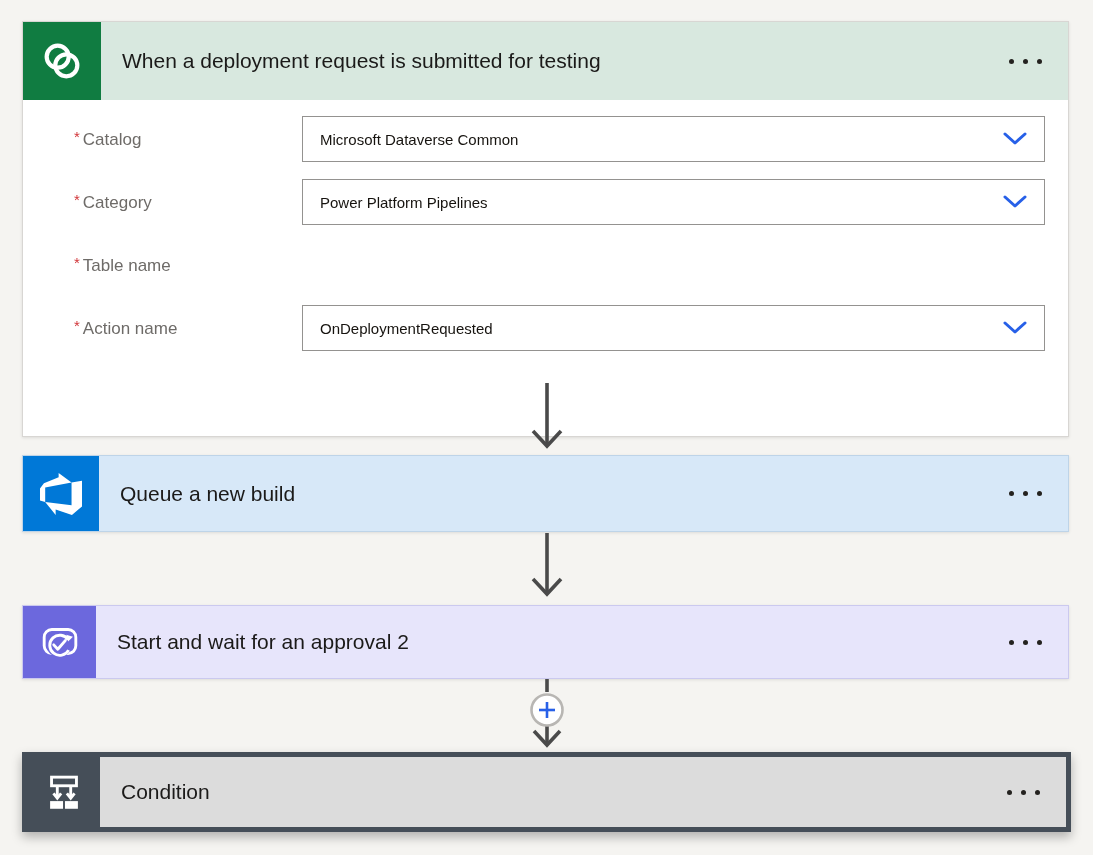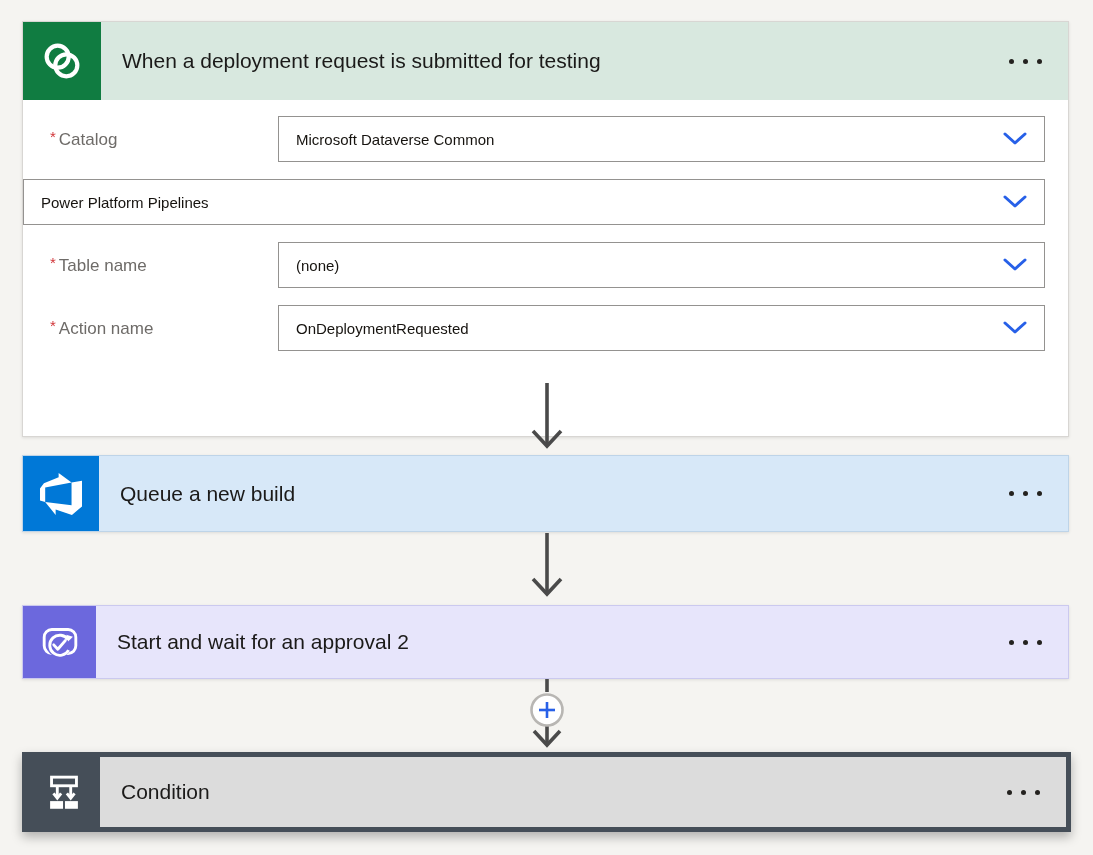--- a/index.html
+++ b/index.html
@@ -18,21 +18,21 @@
     box-shadow: 0 1px 3px rgba(0,0,0,0.10);
   }
   .card-header { display: flex; align-items: stretch; height: 78px; background: #D8E8DF; }
   .icon-tile { width: 78px; flex: 0 0 78px; display: flex; align-items: center; justify-content: center; }
   .tile-green  { background: #107C41; }
   .card-title { flex: 1; align-self: center; padding-left: 21px; font-size: 21px; color: #1B1A19; white-space: nowrap; }
   .menu-btn { align-self: center; padding-right: 26px; cursor: pointer; }
   .dots { display: flex; gap: 9px; align-items: center; }
   .dots i { width: 5px; height: 5px; border-radius: 50%; background: #24221F; display: block; }
 
-  .form-body { padding-top: 16px; }
+  .form-body { padding-top: 16px; margin-left: 24px; }
   .form-row { display: flex; align-items: center; height: 46px; margin-bottom: 17px; }
   .label-cell { width: 255px; flex: 0 0 255px; padding-left: 27px; font-size: 17px; color: #6E6B68; }
   .req-mark { color: #D13438; font-size: 15px; vertical-align: 3px; margin-right: 3px; }
   .combo {
     flex: 1; height: 46px; margin-right: 23px; background: #fff;
     border: 1px solid #949290; display: flex; align-items: center;
     justify-content: space-between; padding: 0 17px; cursor: pointer;
   }
   .combo-value { font-size: 15px; color: #16130F; }
 
@@ -92,37 +92,34 @@
         </div>
         <div class="combo">
           <span class="combo-value">Microsoft Dataverse Common</span>
           <svg width="24" height="14" viewBox="0 0 24 14" fill="none">
             <polyline points="2,2 12,11 22,2" stroke="#2760E8" stroke-width="3" stroke-linecap="round" stroke-linejoin="round"></polyline>
           </svg>
         </div>
       </div>
 
       <div class="form-row">
+        <div class="label-cell">
+          <span class="req-mark">*</span><span>Category</span>
+        </div>
         <div class="combo">
           <span class="combo-value">Power Platform Pipelines</span>
           <svg width="24" height="14" viewBox="0 0 24 14" fill="none">
             <polyline points="2,2 12,11 22,2" stroke="#2760E8" stroke-width="3" stroke-linecap="round" stroke-linejoin="round"></polyline>
           </svg>
         </div>
       </div>
 
       <div class="form-row">
         <div class="label-cell">
           <span class="req-mark">*</span><span>Table name</span>
-        </div>
-        <div class="combo">
-          <span class="combo-value">(none)</span>
-          <svg width="24" height="14" viewBox="0 0 24 14" fill="none">
-            <polyline points="2,2 12,11 22,2" stroke="#2760E8" stroke-width="3" stroke-linecap="round" stroke-linejoin="round"></polyline>
-          </svg>
         </div>
       </div>
 
       <div class="form-row">
         <div class="label-cell">
           <span class="req-mark">*</span><span>Action name</span>
         </div>
         <div class="combo">
           <span class="combo-value">OnDeploymentRequested</span>
           <svg width="24" height="14" viewBox="0 0 24 14" fill="none">

